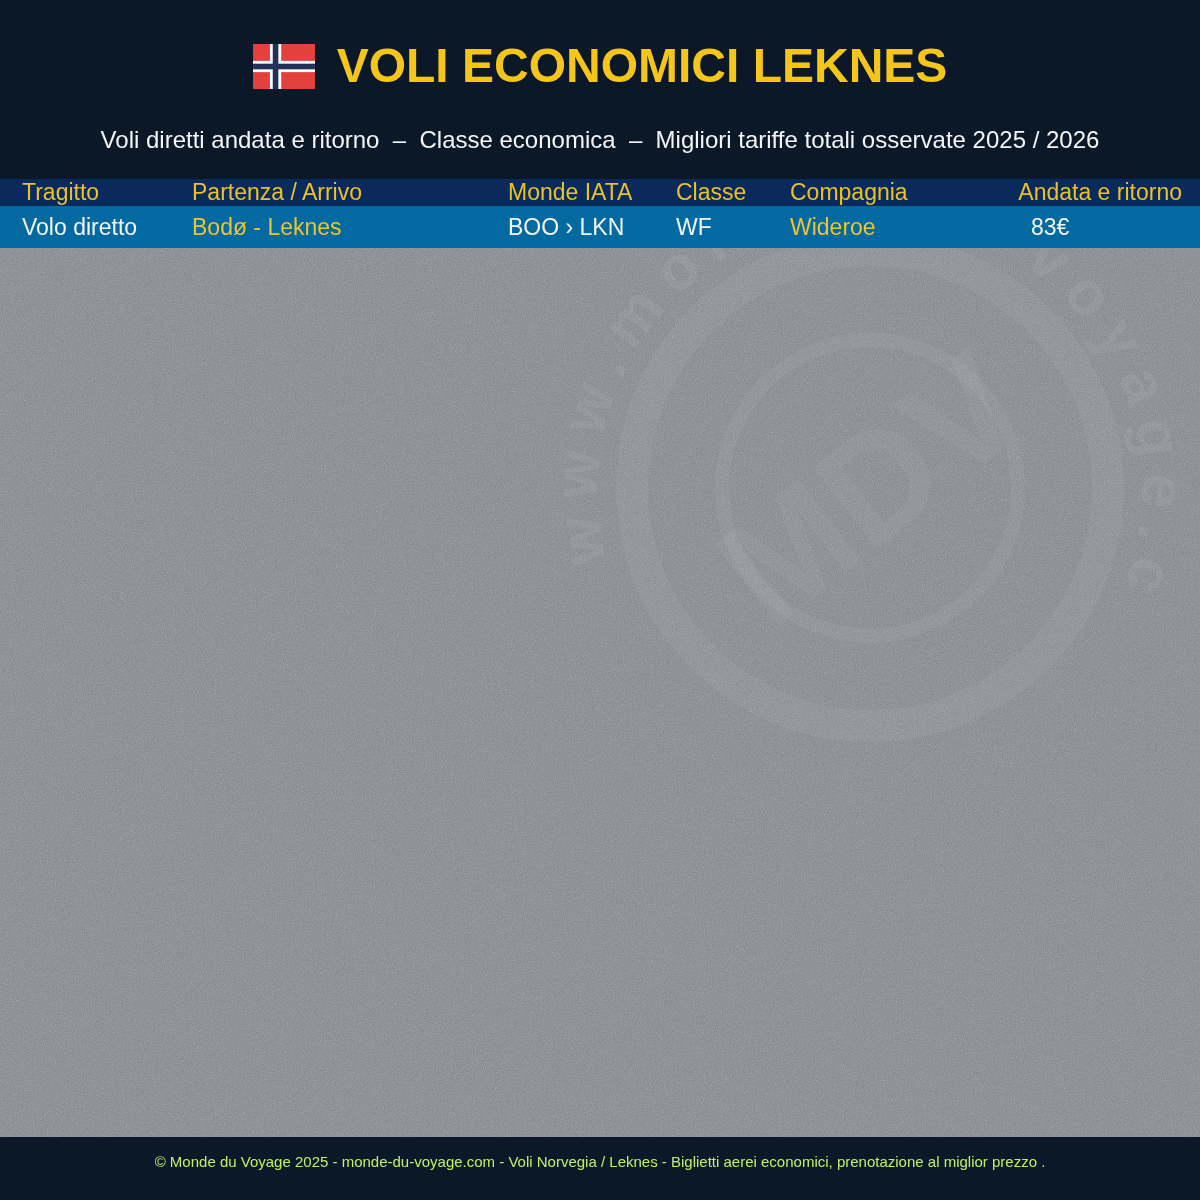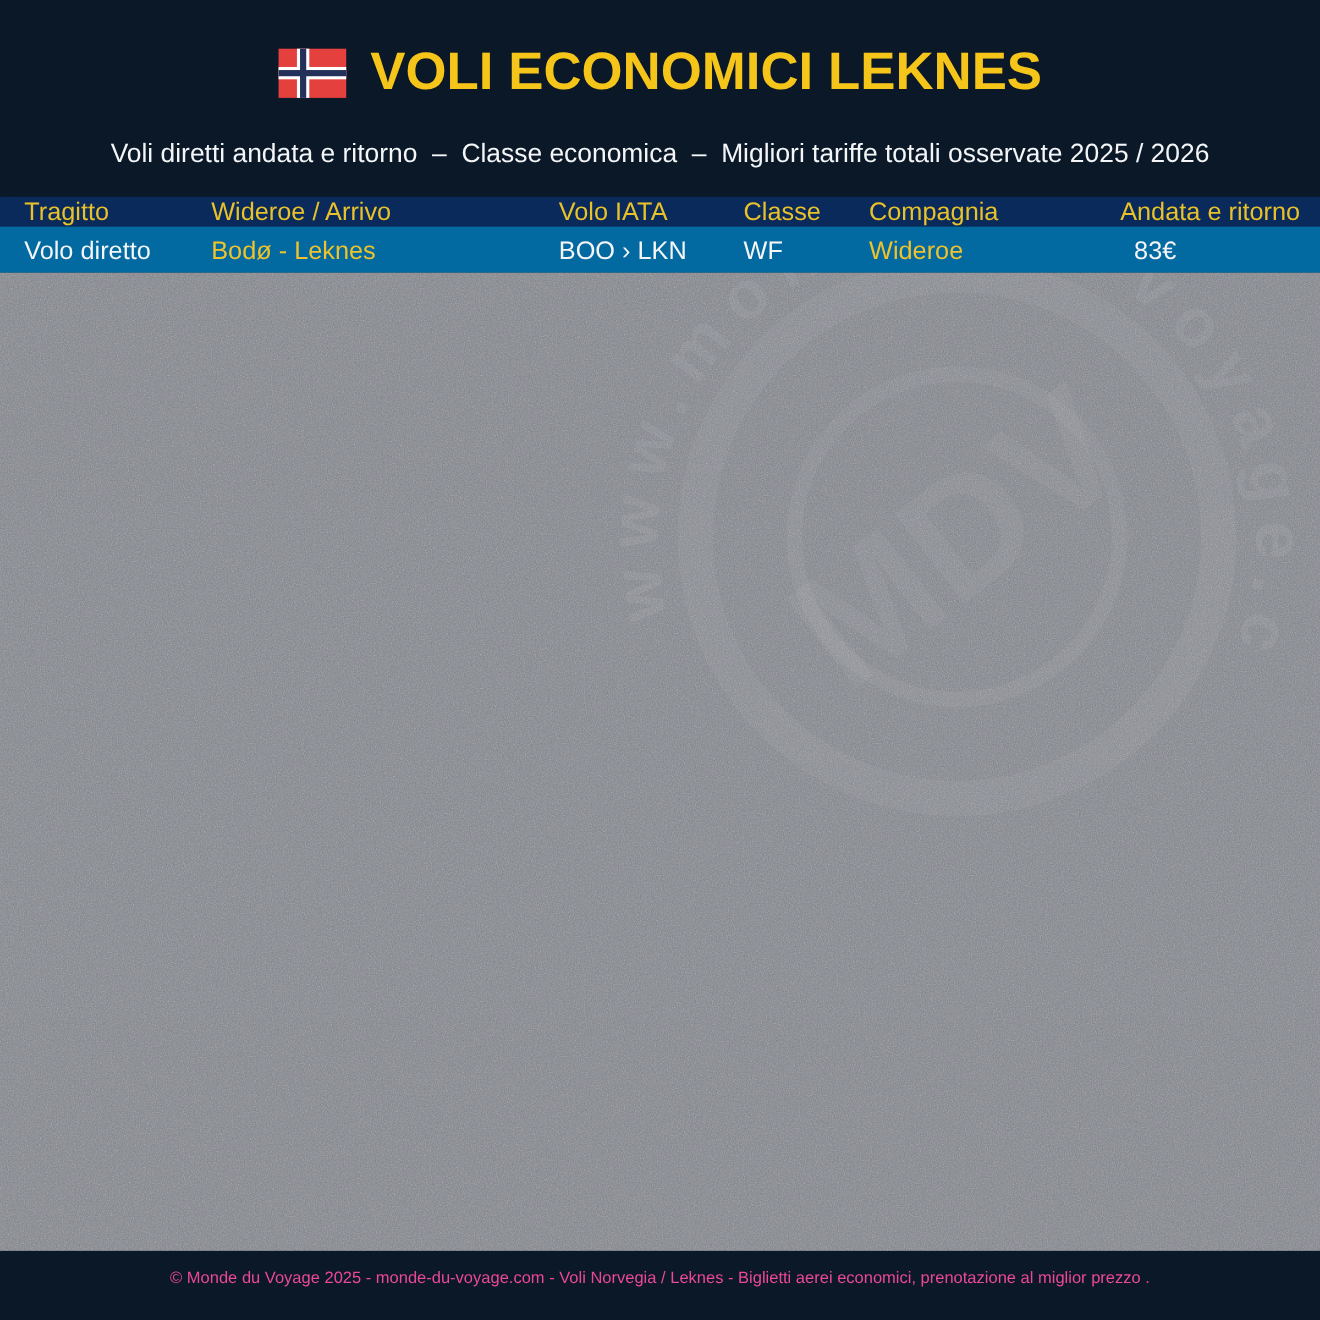--- a/index.html
+++ b/index.html
@@ -81,21 +81,21 @@
 
   
   .page-footer {
     height: 49px;
     background: #0b1828;
     display: flex;
     align-items: center;
     justify-content: center;
   }
   .footer-text {
-    color: #ec4899;
+    color: #bef264;
     font-size: 15px;
     text-align: center;
   }
 </style>
 </head>
 <body>
 
 <header class="top-header">
   <div class="title-row">
     <svg class="flag" width="62" height="45" viewBox="0 0 22 16" aria-hidden="true">
@@ -105,22 +105,22 @@
       <rect x="7" y="0" width="2" height="16" fill="#233059"></rect>
       <rect x="0" y="7" width="22" height="2" fill="#233059"></rect>
     </svg>
     <h1 class="page-title">VOLI ECONOMICI LEKNES</h1>
   </div>
   <div class="page-subtitle">Voli diretti andata e ritorno  –  Classe economica  –  Migliori tariffe totali osservate 2025 / 2026</div>
 </header>
 
 <div class="fare-table-header">
   <span>Tragitto</span>
-  <span>Wideroe / Arrivo</span>
-  <span>Volo IATA</span>
+  <span>Partenza / Arrivo</span>
+  <span>Monde IATA</span>
   <span>Classe</span>
   <span>Compagnia</span>
   <span class="col-last">Andata e ritorno</span>
 </div>
 
 <div class="fare-table-row">
   <span>Volo diretto</span>
   <span class="cell-yellow">Bodø - Leknes</span>
   <span>BOO › LKN</span>
   <span>WF</span>

